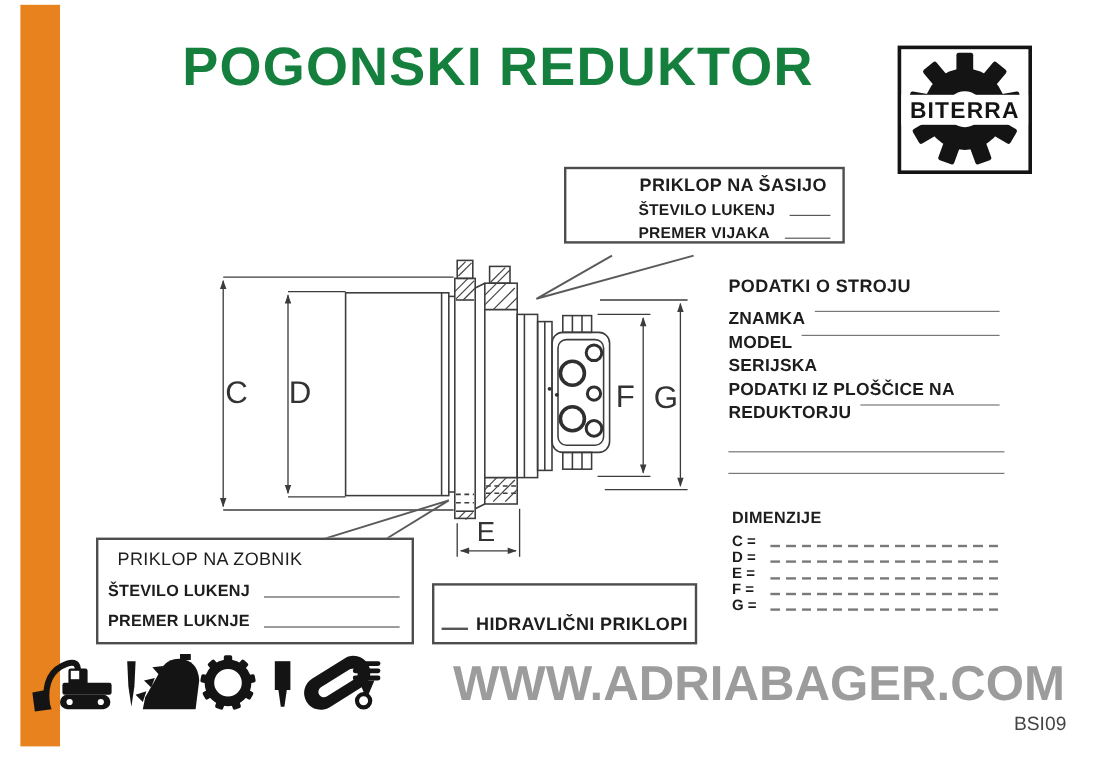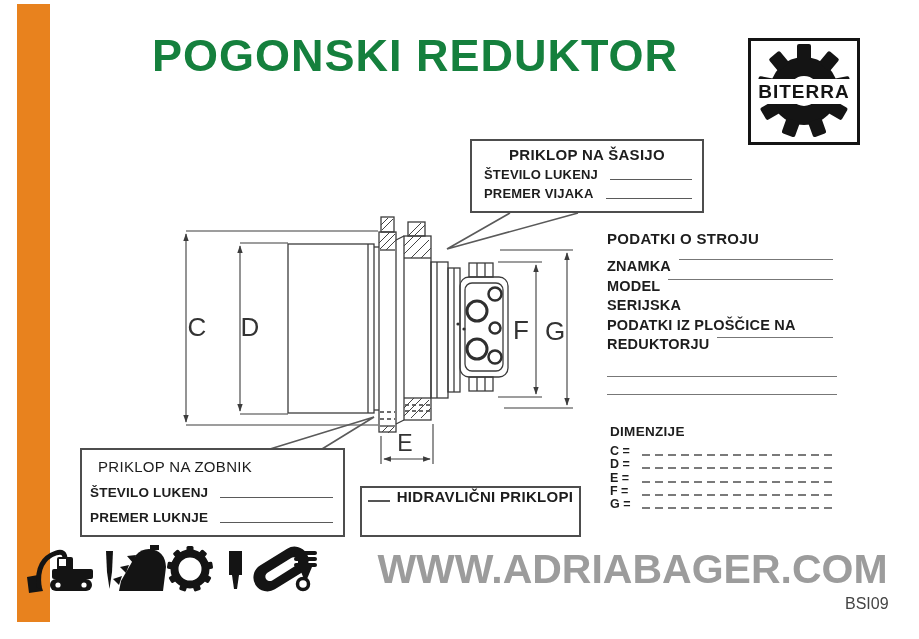--- a/index.html
+++ b/index.html
@@ -9,29 +9,29 @@
   }
   .orange-bar{position:absolute;left:17px;top:4px;width:33px;height:618px;background:#E8821E;}
   .title{position:absolute;left:90px;top:30px;width:650px;text-align:center;
          font-size:45px;font-weight:bold;letter-spacing:1px;color:#15803d;white-space:nowrap;}
   
   .logo{position:absolute;left:748px;top:38px;width:112px;height:107px;
         border:3px solid #141414;box-sizing:border-box;background:#fff;}
   .logo svg{position:absolute;left:0;top:0;}
   
   .cbox{position:absolute;background:#fff;border:2px solid #4d4d4d;box-sizing:border-box;}
-  .chassis-box{left:470px;top:139px;width:234px;height:74px;}
+  .chassis-box{left:470px;top:139px;width:234px;height:64px;padding-left:48px;}
   .chassis-box .cbox-title{font-size:15px;font-weight:bold;text-align:center;margin-top:5px;letter-spacing:.3px;}
   .cbox-row{display:flex;align-items:flex-end;font-size:13px;font-weight:bold;margin:4px 10px 0 12px;letter-spacing:.2px;}
   .cbox-row .fill-line{flex:1;border-bottom:1.5px solid #5a5a5a;margin:0 0 2px 12px;min-height:1px;}
   .zobnik-box{left:80px;top:448px;width:265px;height:89px;}
   .zobnik-box .cbox-title{font-size:15px;font-weight:normal;text-align:left;margin:8px 0 0 16px;letter-spacing:.3px;}
   .zobnik-box .cbox-row{font-size:13.5px;margin:10px 10px 0 8px;}
   .hydraulic-box{left:360px;top:486px;width:221px;height:51px;text-align:center;
-                 font-size:15px;font-weight:bold;padding-top:0;letter-spacing:.3px;}
+                 font-size:15px;font-weight:bold;padding-top:24px;letter-spacing:.3px;}
   .blank-underline{display:inline-block;width:22px;border-bottom:2px solid #555;margin-right:7px;}
   
   .machine-data{position:absolute;left:607px;top:230px;width:232px;}
   .md-heading{font-size:15px;font-weight:bold;letter-spacing:.3px;margin-bottom:11px;}
   .md-row{height:19.5px;display:flex;align-items:flex-start;font-size:14.5px;font-weight:bold;letter-spacing:.2px;}
   .md-line{flex:1;border-bottom:1.3px solid #777;margin:0 6px 2px 8px;min-height:1px;}
   .md-blank{height:20px;border-bottom:1.3px solid #777;margin-right:2px;}
   .md-blank + .md-blank{height:17px;}
   
   .dims{position:absolute;left:610px;top:424px;width:226px;}

